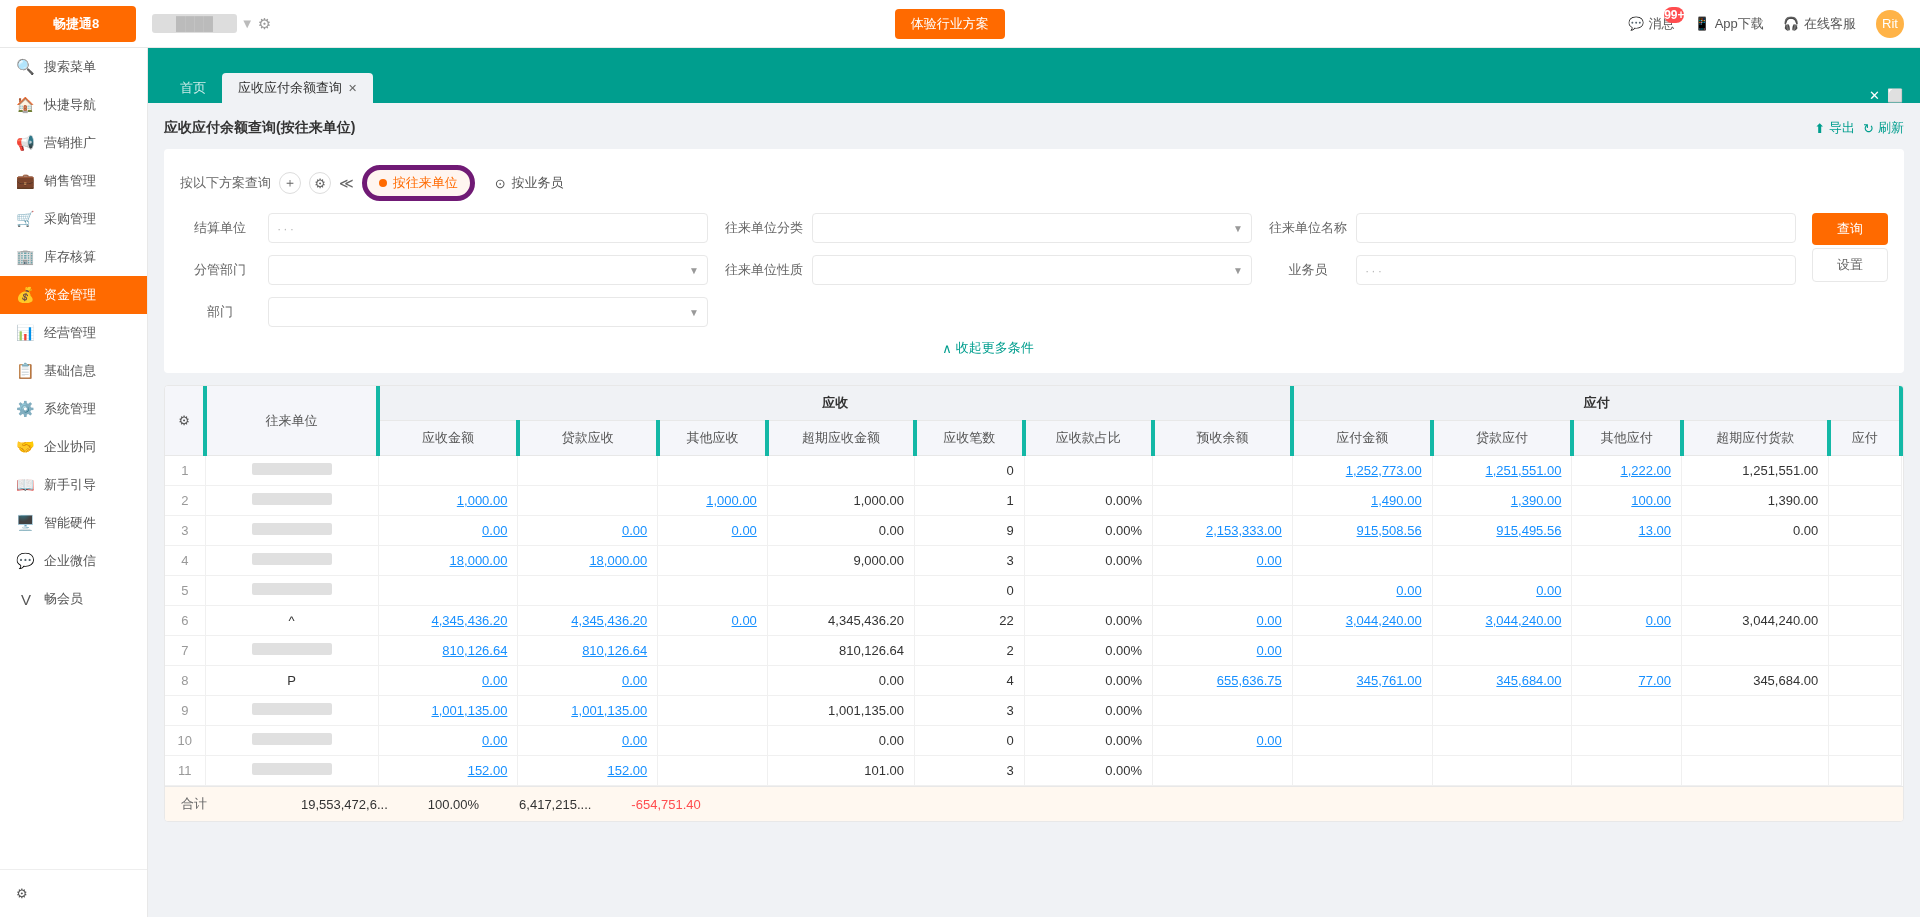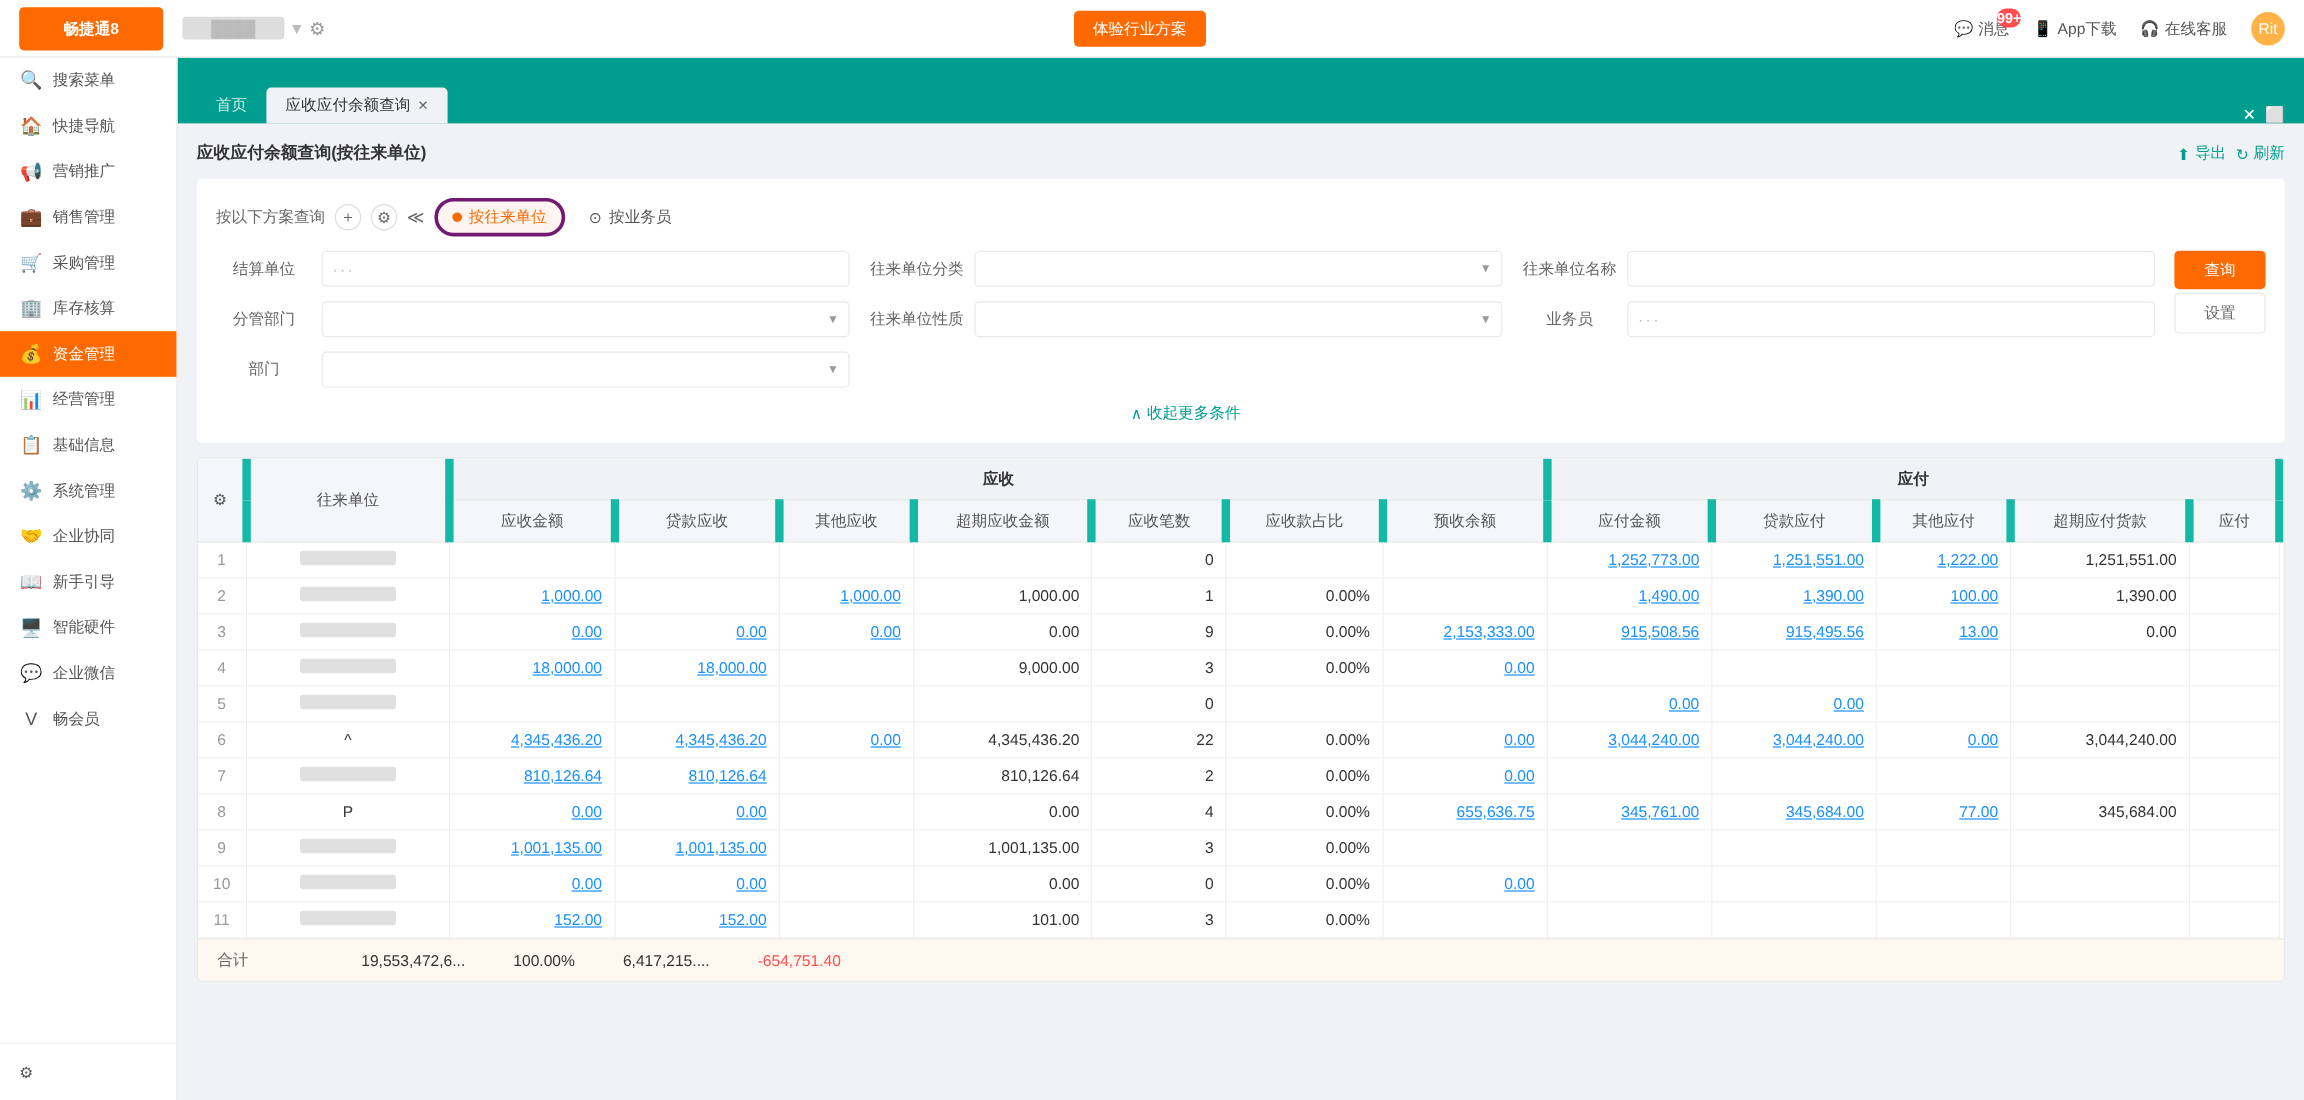--- a/index.html
+++ b/index.html
@@ -102,21 +102,21 @@
     
     .filter-area { background: #fff; border-radius: 4px; padding: 16px; margin-bottom: 12px; }
     .filter-methods { display: flex; align-items: center; gap: 8px; margin-bottom: 12px; }
     .filter-label { color: #666; font-size: 13px; }
     .filter-add-btn { width: 22px; height: 22px; border: 1px solid #ddd; border-radius: 50%; display: flex; align-items: center; justify-content: center; cursor: pointer; color: #666; }
     .filter-option-item {
       display: flex; align-items: center; gap: 6px;
       padding: 4px 12px; border-radius: 20px;
       cursor: pointer; font-size: 13px; color: #555;
     }
-    .filter-option-item.selected { background: #fff5f0; color: #ff6a00; border: 3px solid #701a75; }
+    .filter-option-item.selected { background: #fff5f0; color: #ff6a00; border: 5px solid #701a75; }
     .filter-option-item .icon-dot { width: 8px; height: 8px; border-radius: 50%; background: #ff6a00; }
     .collapse-icon { color: #666; cursor: pointer; font-size: 14px; }
 
     .filter-row { display: grid; grid-template-columns: 1fr 1fr 1fr; gap: 16px; margin-bottom: 12px; }
     .filter-field { display: flex; align-items: center; gap: 8px; }
     .filter-field-label { color: #666; width: 80px; text-align: center; flex-shrink: 0; }
     .filter-input {
       flex: 1; height: 30px; border: 1px solid #e8e8e8; border-radius: 4px;
       padding: 0 8px; color: #333; background: #fff;
       display: flex; align-items: center; justify-content: space-between;
@@ -135,21 +135,21 @@
       padding: 7px 24px; cursor: pointer; font-size: 13px;
     }
     .btn-group { display: flex; flex-direction: column; gap: 3px; justify-content: center; }
 
     
     .table-container { background: #fff; border-radius: 4px; overflow: hidden; border: 1px solid #e8e8e8; }
     .table-scroll { overflow-x: auto; overflow-y: auto; max-height: 420px; }
     table { width: 100%; border-collapse: collapse; font-size: 12px; }
     thead th {
       background: #f5f6fa; padding: 8px 10px; text-align: center;
-      border-bottom: 1px solid #e8e8e8; border-right: 7px solid #14b8a6;
+      border-bottom: 1px solid #e8e8e8; border-right: 4px solid #14b8a6;
       color: #555; font-weight: normal; white-space: nowrap;
     }
     thead th.group-header { background: #f0f2f5; font-weight: bold; color: #333; }
     tbody td {
       padding: 7px 10px; border-bottom: 1px solid #f0f0f0;
       border-right: 1px solid #f0f0f0; color: #333; text-align: center;
     }
     tbody td.link { color: #1890ff; text-decoration: underline; cursor: pointer; }
     tbody td.num { text-align: right; }
     .table-footer {

